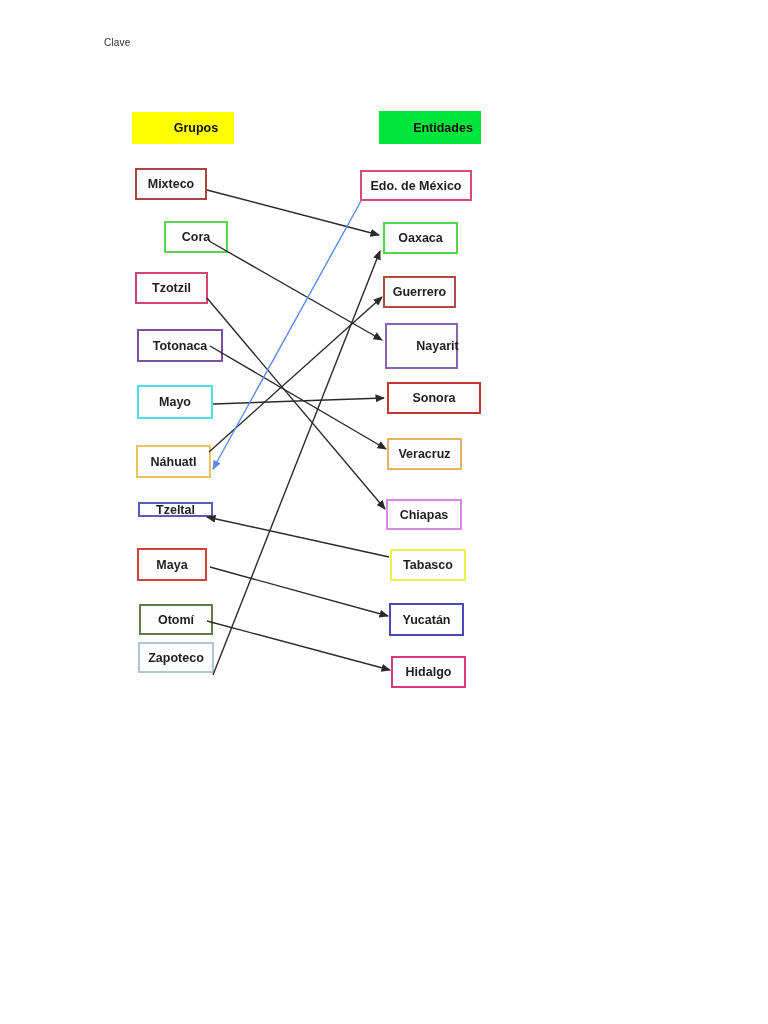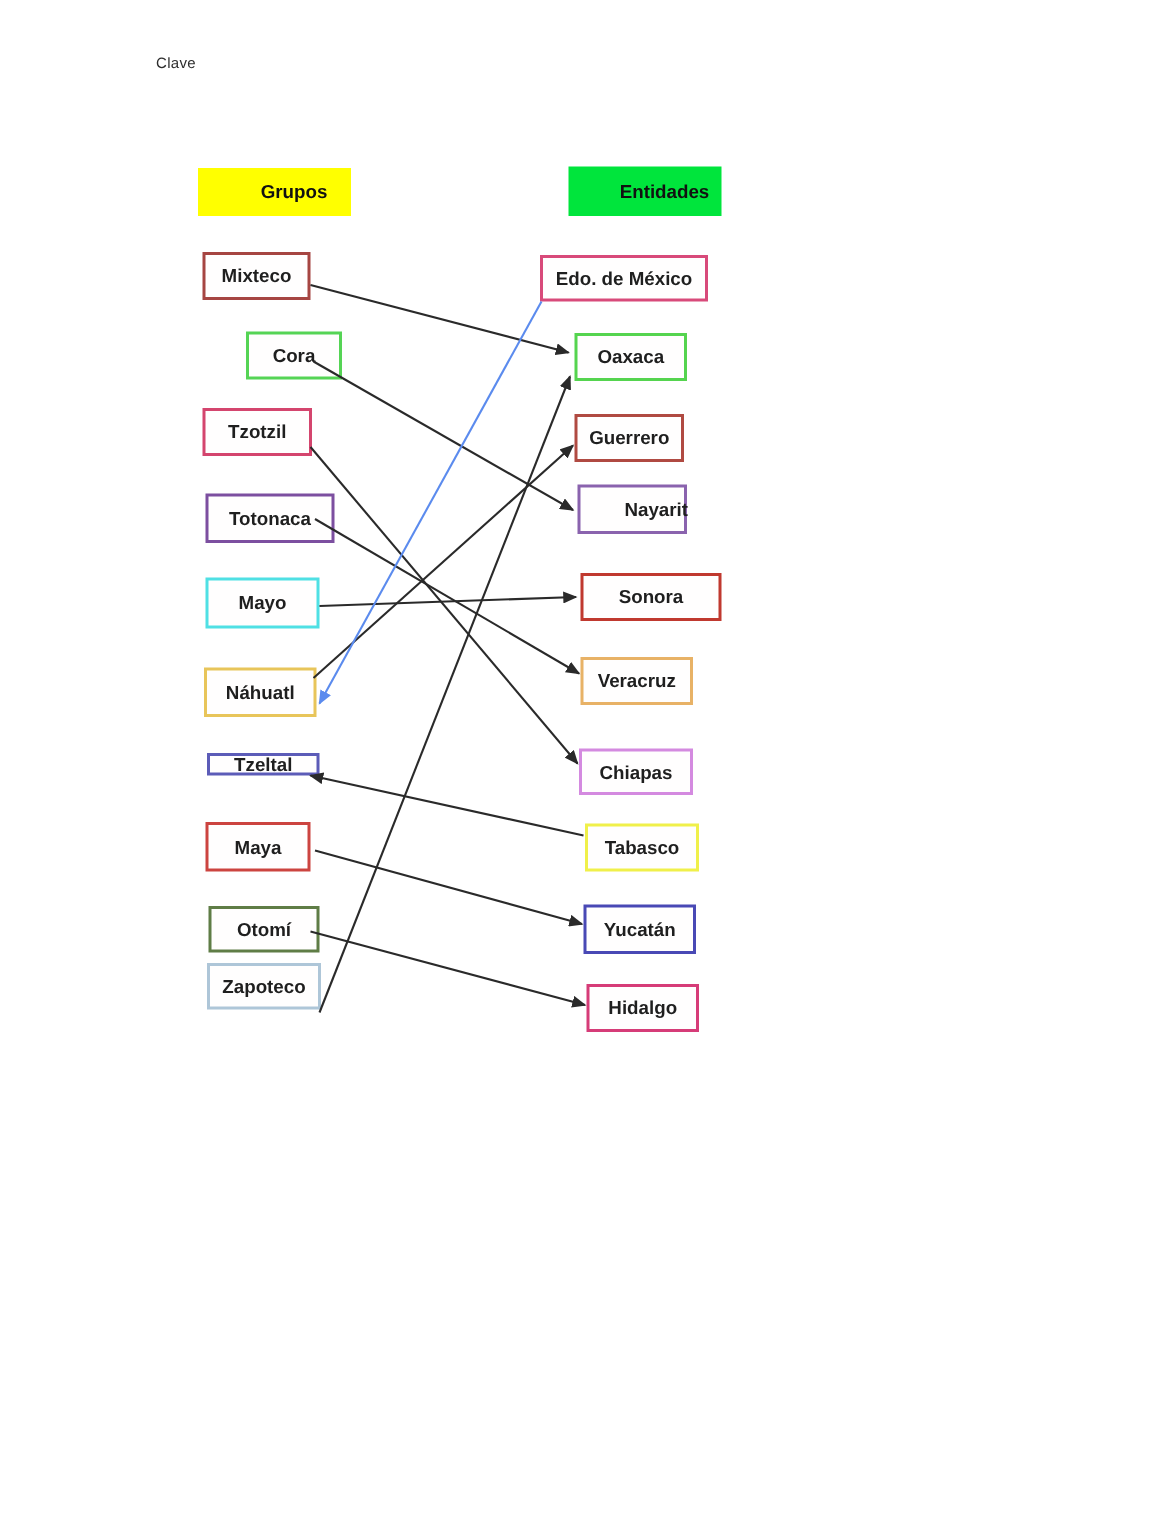--- a/index.html
+++ b/index.html
@@ -79,21 +79,21 @@
   <div id="entity-boxes">
       <div class="box" style="left: 360px; top: 170px; width: 112px; height: 31px; border-color: rgb(216, 74, 122);">
         <span>Edo. de México</span>
       </div>
       <div class="box" style="left: 383px; top: 222px; width: 75px; height: 32px; border-color: rgb(85, 212, 79);">
         <span>Oaxaca</span>
       </div>
       <div class="box" style="left: 383px; top: 276px; width: 73px; height: 32px; border-color: rgb(176, 74, 66);">
         <span>Guerrero</span>
       </div>
-      <div class="box" style="left: 385px; top: 323px; width: 73px; height: 33px; border-color: rgb(138, 99, 174); padding-left: 32px;">
+      <div class="box" style="left: 385px; top: 323px; width: 73px; height: 46px; border-color: rgb(138, 99, 174); padding-left: 32px;">
         <span>Nayarit</span>
       </div>
       <div class="box" style="left: 387px; top: 382px; width: 94px; height: 32px; border-color: rgb(192, 57, 47);">
         <span>Sonora</span>
       </div>
       <div class="box" style="left: 387px; top: 438px; width: 75px; height: 32px; border-color: rgb(232, 178, 102);">
         <span>Veracruz</span>
       </div>
       <div class="box" style="left: 386px; top: 499px; width: 76px; height: 31px; border-color: rgb(212, 138, 224);">
         <span>Chiapas</span>

